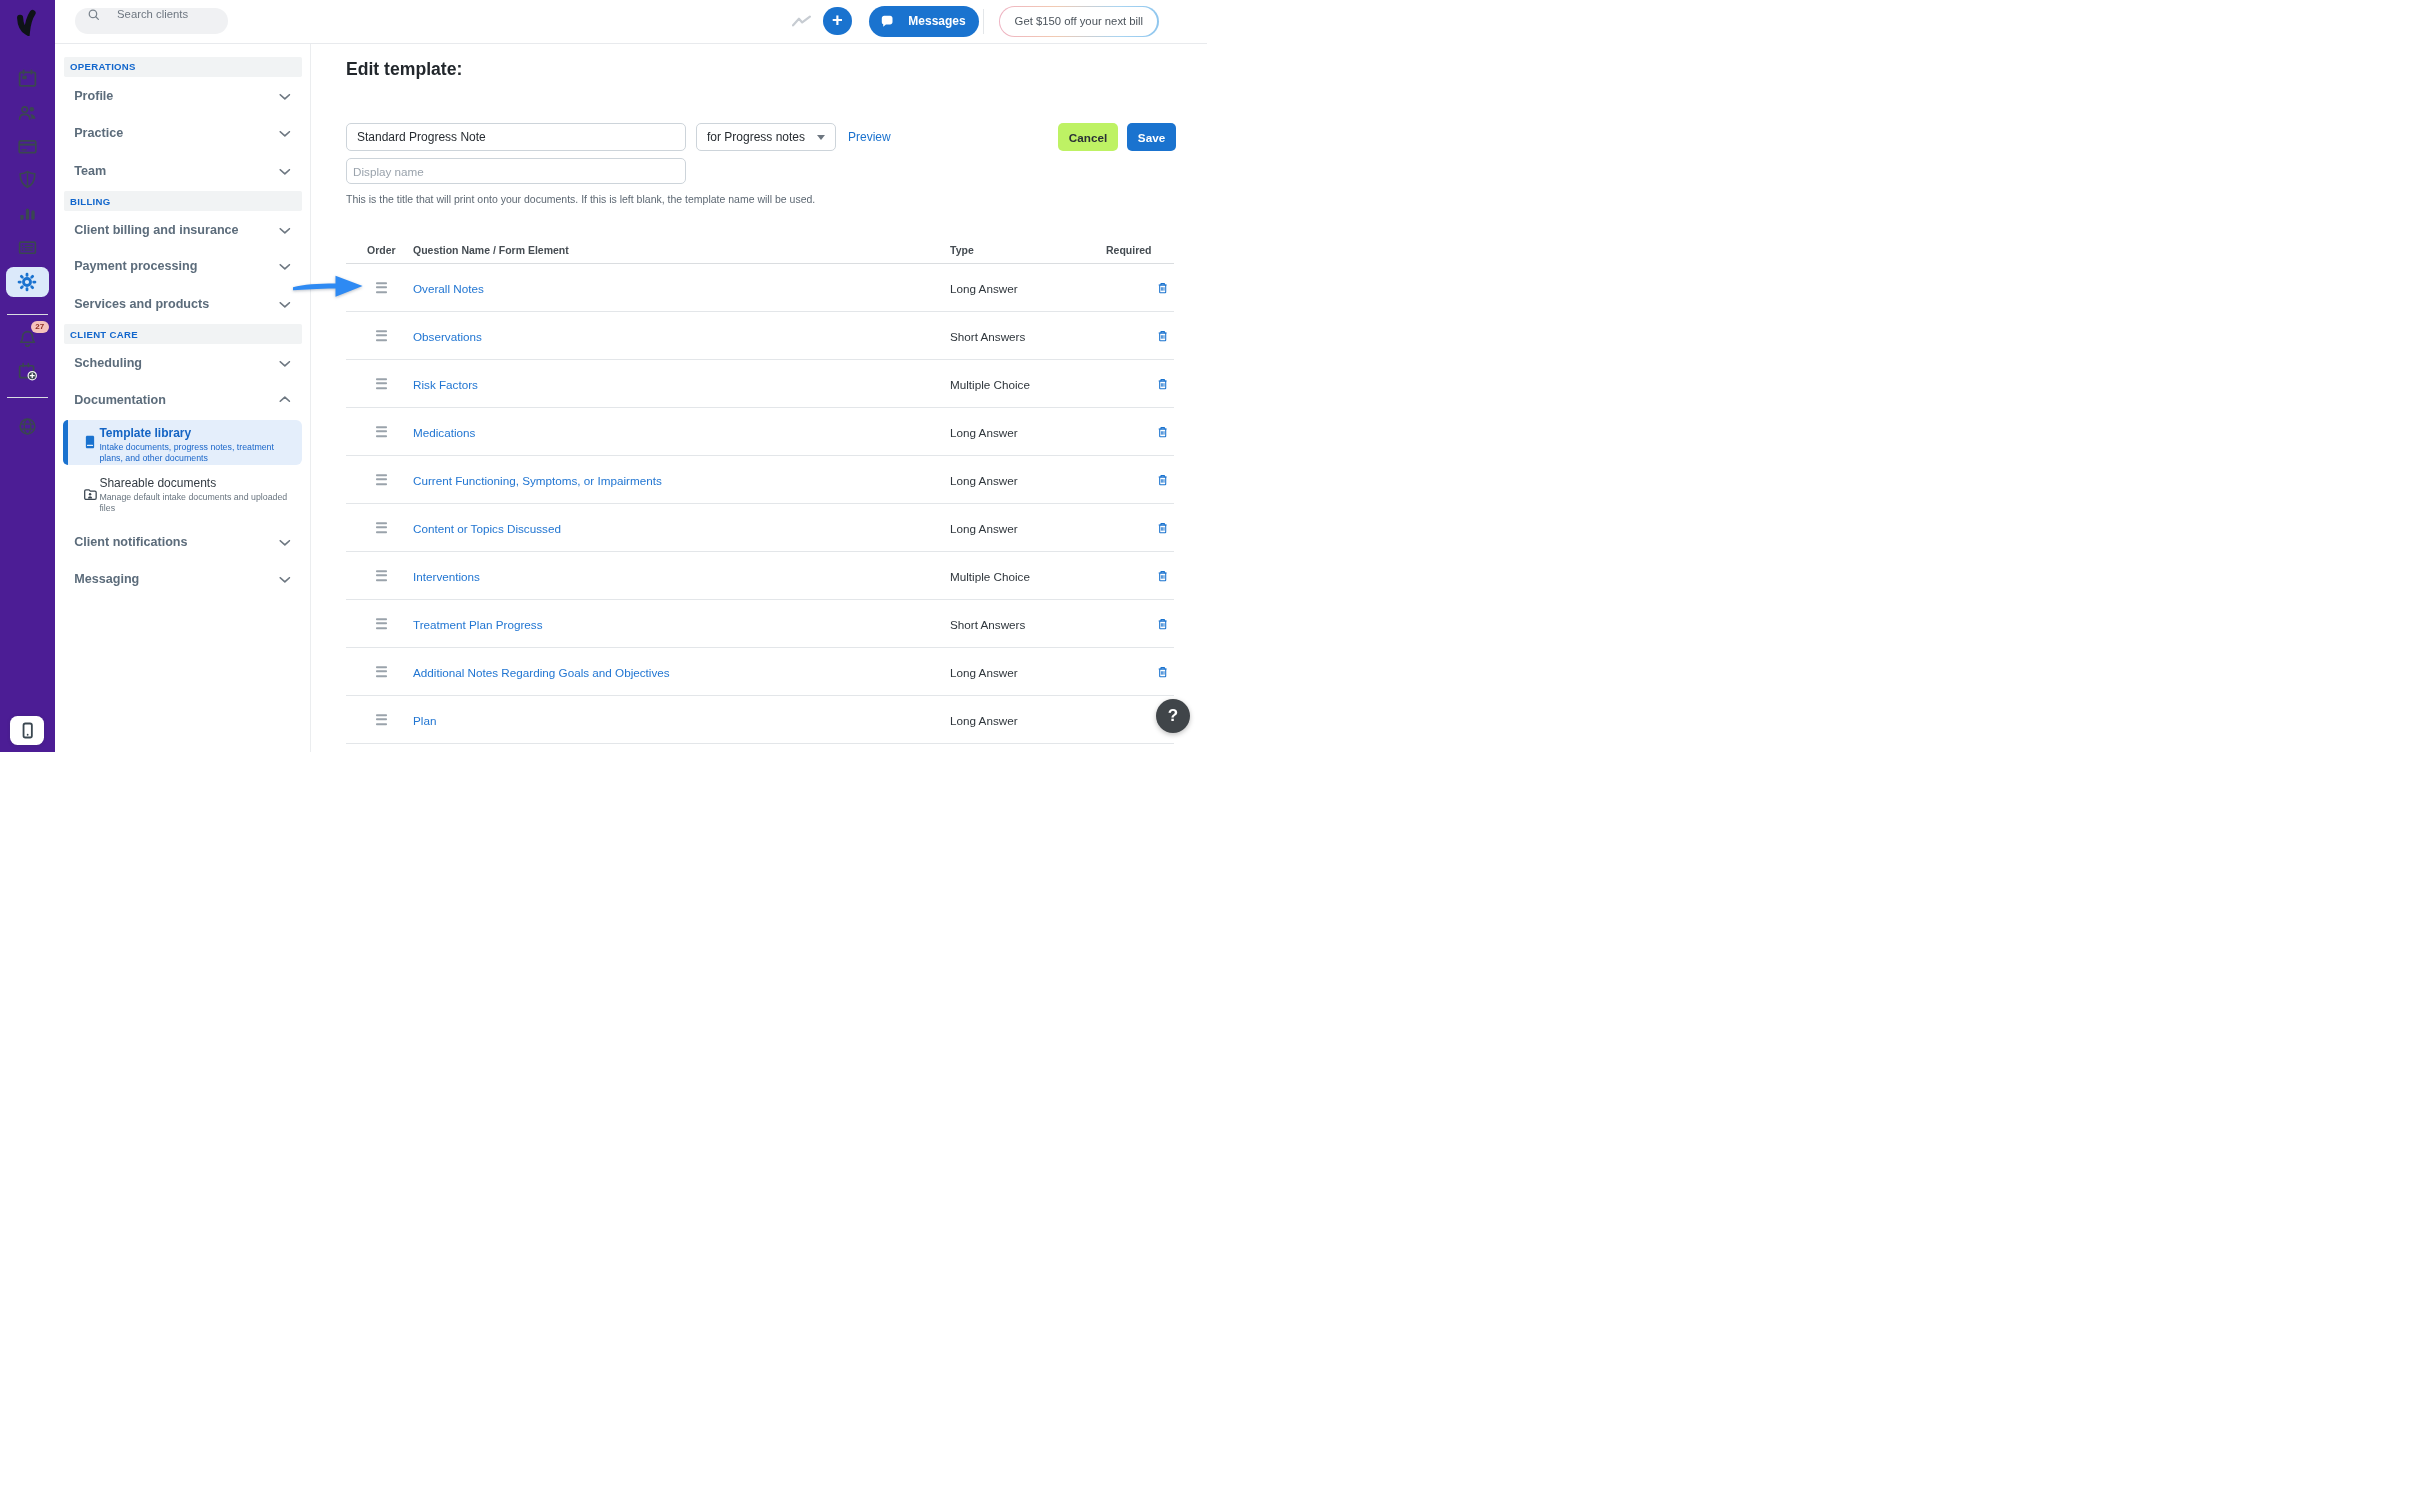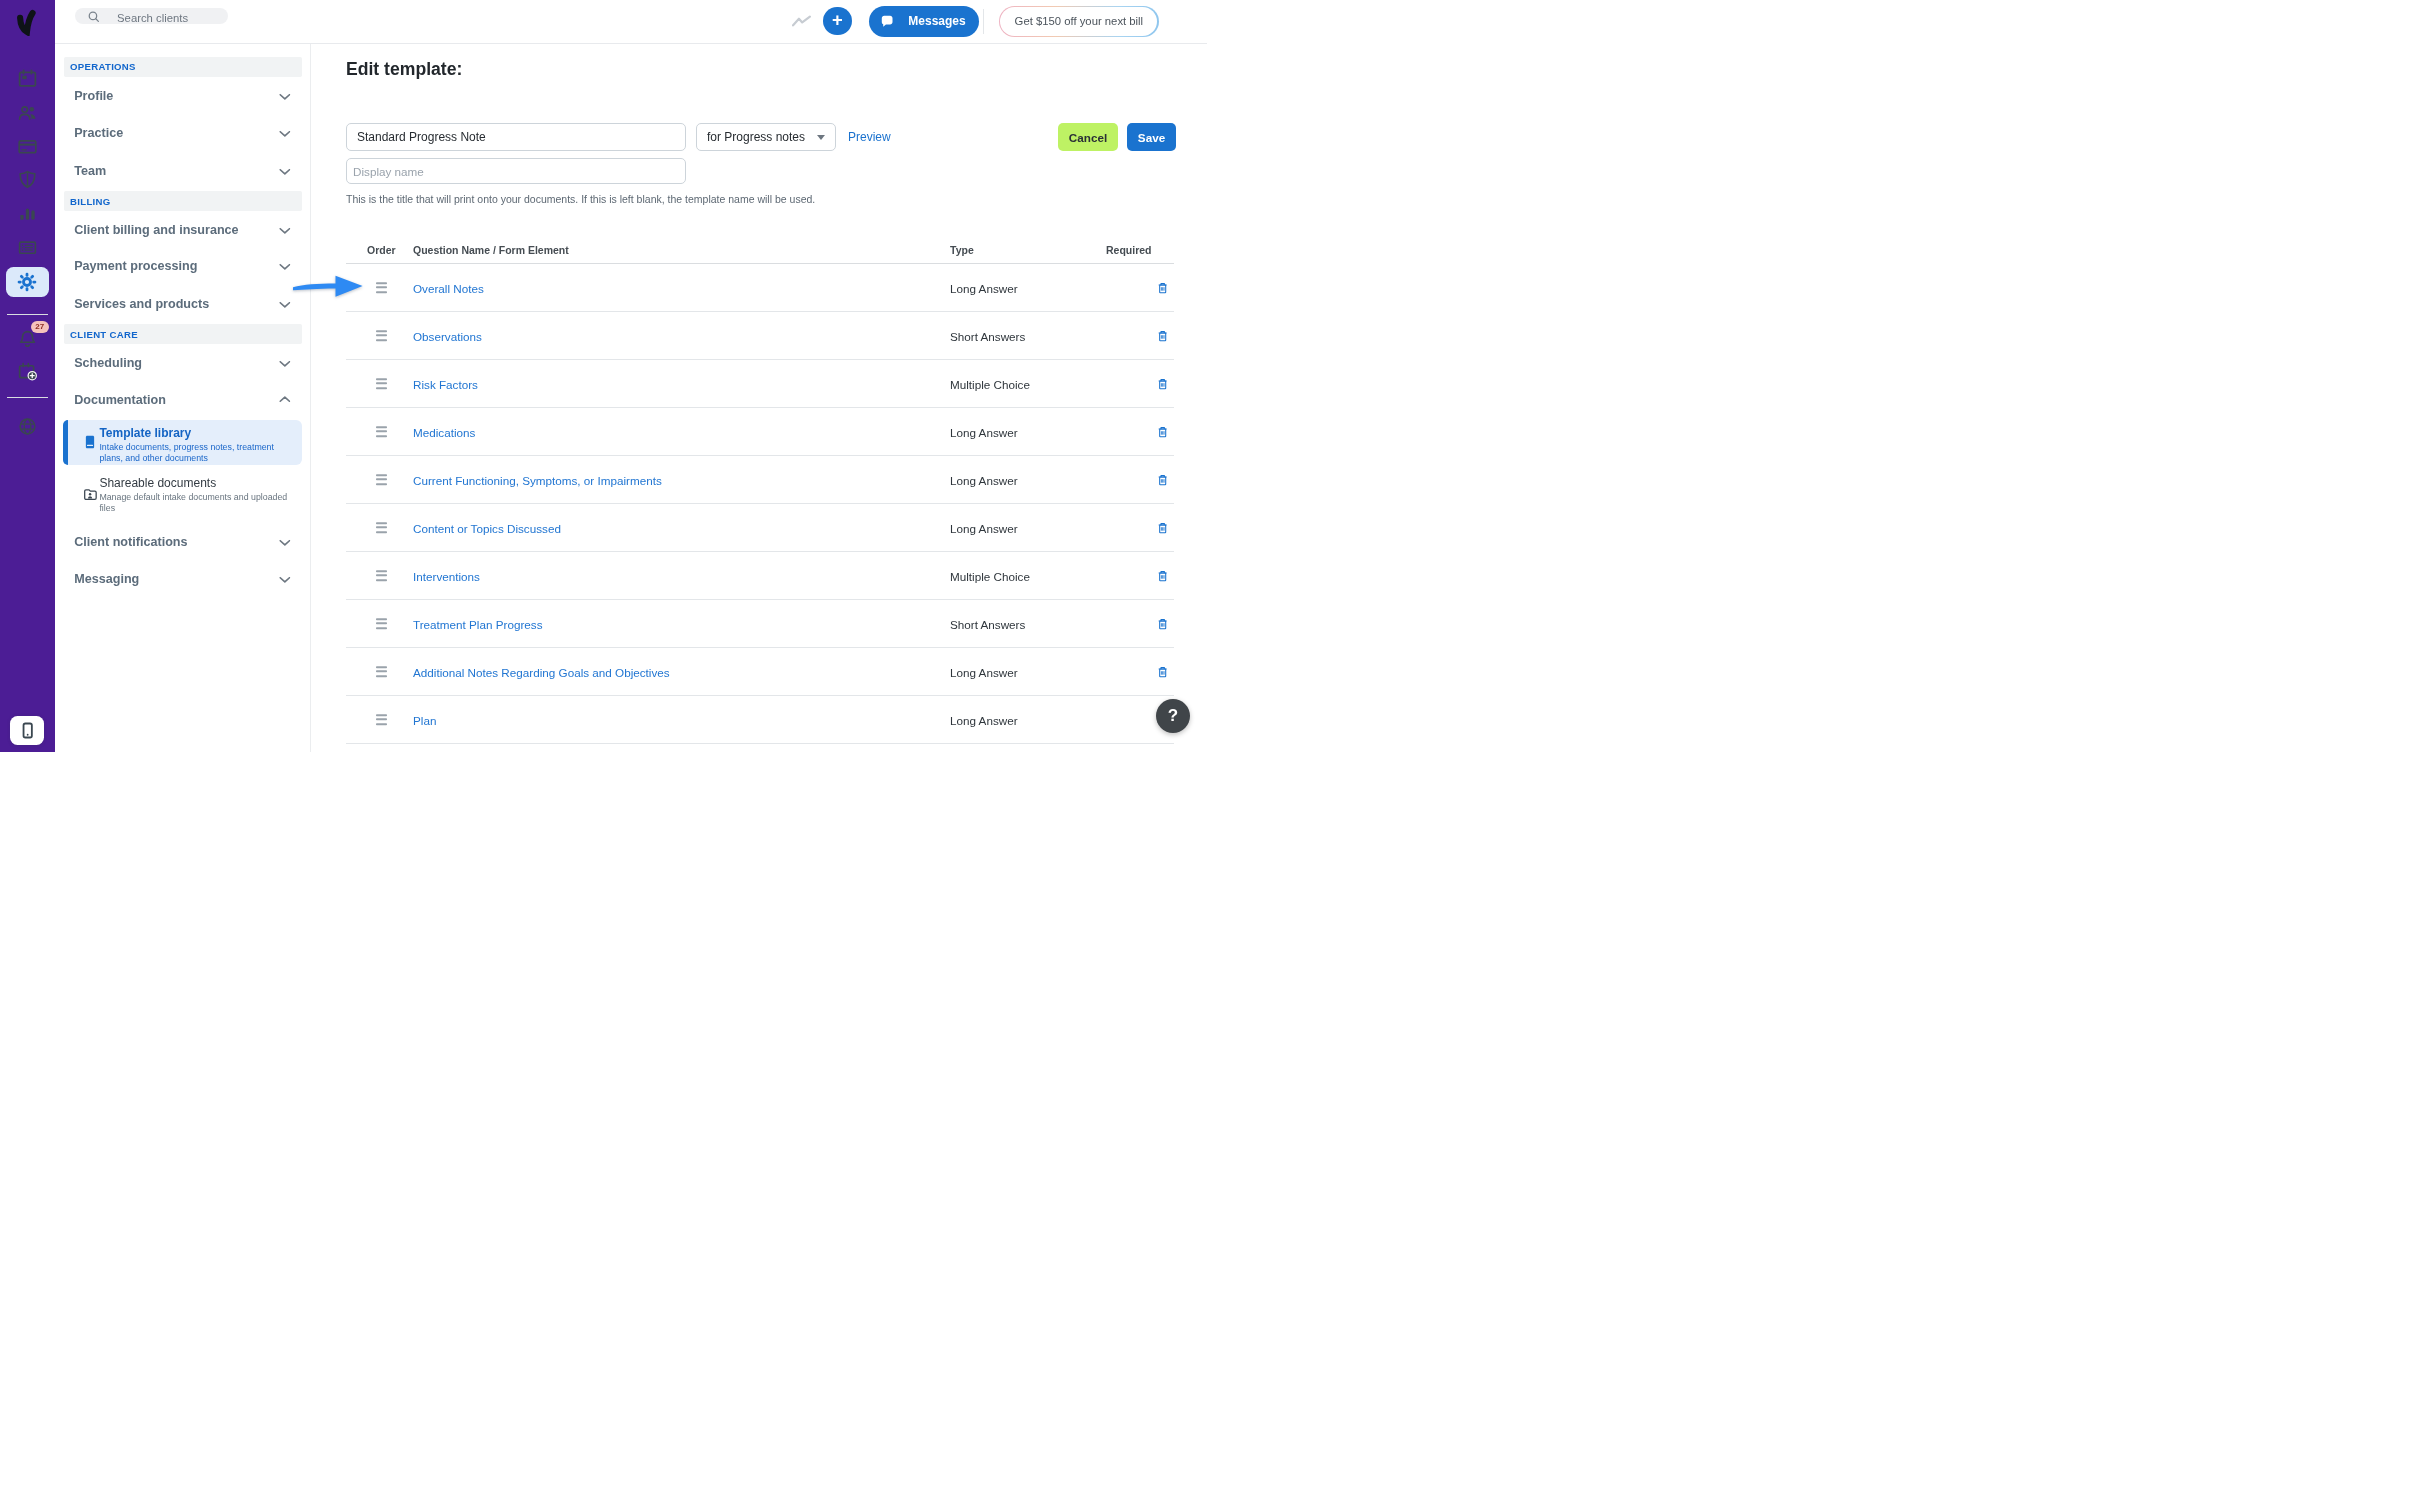--- a/index.html
+++ b/index.html
@@ -14,22 +14,22 @@
   .rail .ritem.active { left:5.9px; width:43px; border-radius:7.5px; background:#dbe9fa; }
   .rail .rdiv { position:absolute; left:6.7px; width:41px; height:0.8px; background:#d9dde1; }
   .rail .badge { position:absolute; left:31px; top:321px; min-width:17.6px; height:11.7px; padding:0 3.4px;
                  background:#f6c3bc; color:#8f2f24; font-size:8px; font-weight:bold; border-radius:6.7px;
                  display:flex; align-items:center; justify-content:center; z-index:2; }
   .phone-btn { position:absolute; left:10px; top:716px; width:34px; height:29px; background:#fff; border-radius:7.5px;
                box-shadow:0 0.8px 3.4px rgba(40,50,60,.18); display:flex; align-items:center; justify-content:center; cursor:pointer; }
 
   
   .topbar { position:absolute; left:55px; right:0; top:0; height:44px; background:#fff; border-bottom:0.8px solid #e8eaed; z-index:4; }
-  .search { position:absolute; left:20px; top:7.5px; width:153px; height:16px; background:#f0f1f3; border-radius:14.3px;
-            display:flex; align-items:flex-end; padding-left:11.7px; gap:17px; }
+  .search { position:absolute; left:20px; top:7.5px; width:153px; height:26px; background:#f0f1f3; border-radius:14.3px;
+            display:flex; align-items:flex-start; padding-left:11.7px; gap:17px; }
   .search input { border:none; outline:none; background:transparent; font-family:inherit; font-size:11.3px; color:#3c444c; width:109px; }
   .search input::placeholder { color:#6e7781; }
   .trend { position:absolute; left:737px; top:15px; }
   .plusbtn { position:absolute; left:768px; top:6.7px; width:28.5px; height:28.5px; border-radius:50%; background:#1a73cf;
              color:#fff; font-size:18.4px; font-weight:bold; display:flex; align-items:center; justify-content:center; cursor:pointer; line-height:1; padding-bottom:1.7px;}
   .msgbtn { position:absolute; left:814px; top:5.9px; height:31px; padding:0 13.4px 0 11px; border-radius:16px; background:#1a73cf;
             color:#fff; display:flex; align-items:center; gap:14px; font-size:12px; font-weight:bold; cursor:pointer; }
   .tb-div { position:absolute; left:928px; top:9.2px; width:0.8px; height:25px; background:#e3e6e9; }
   .promo { position:absolute; left:944px; top:5.9px; height:31px; border-radius:16px; padding:1.3px;
            background:linear-gradient(90deg,#eeb3c3,#f2cab2 35%,#a9d4f1 75%,#8fc6ee); cursor:pointer; }

